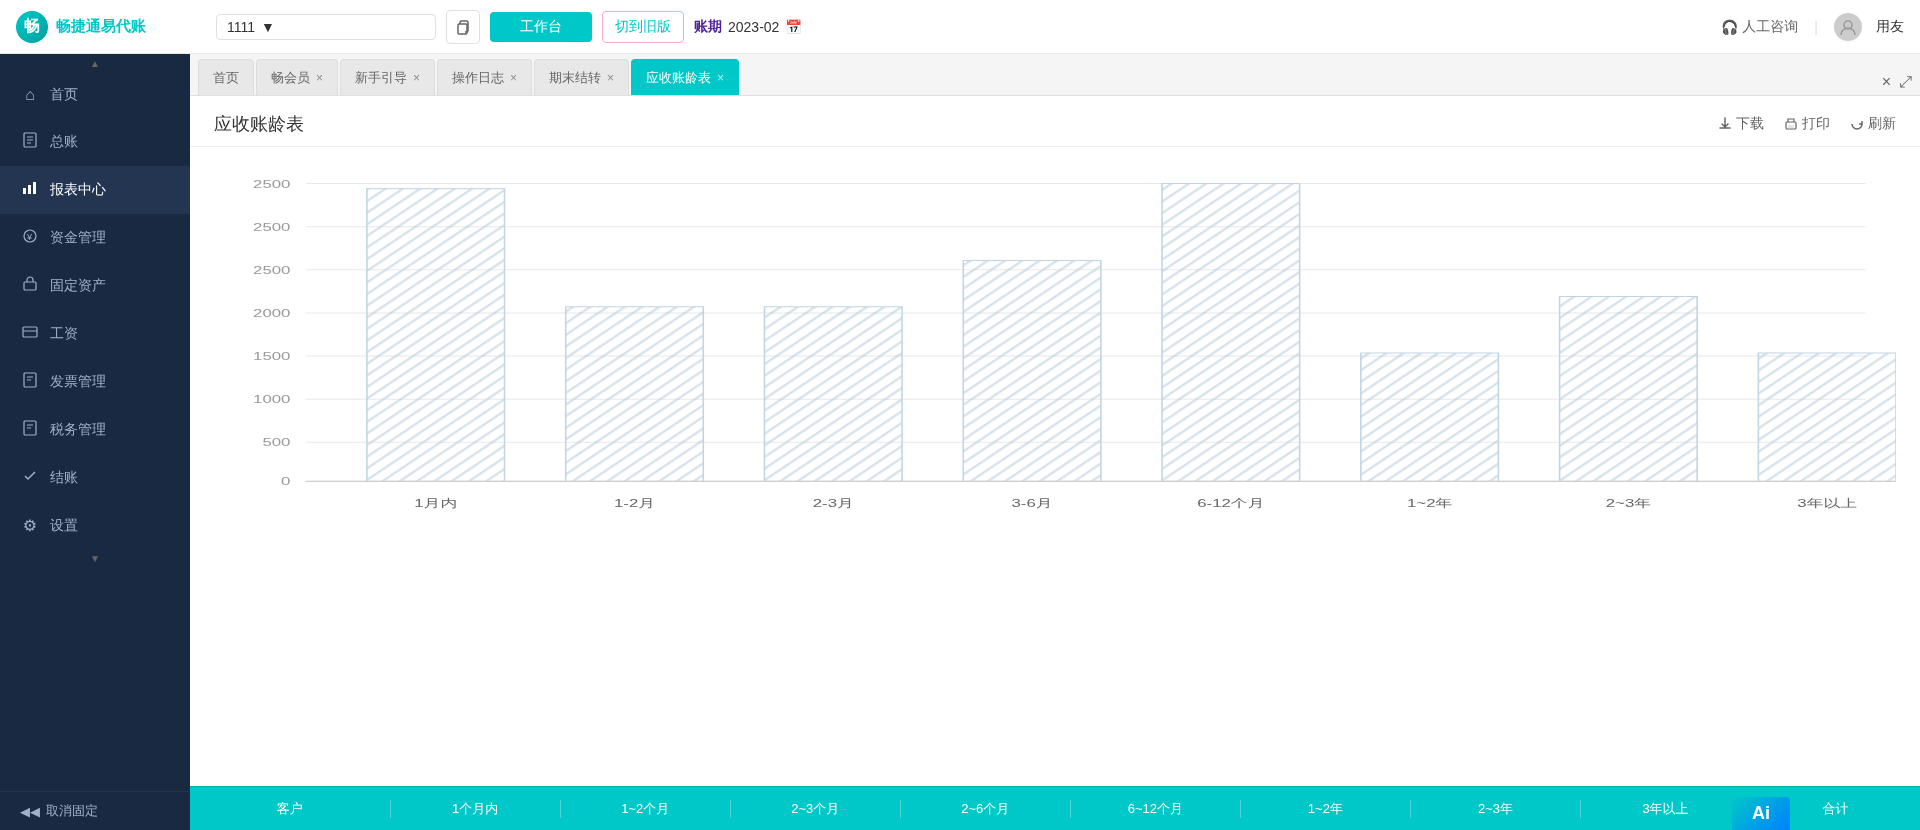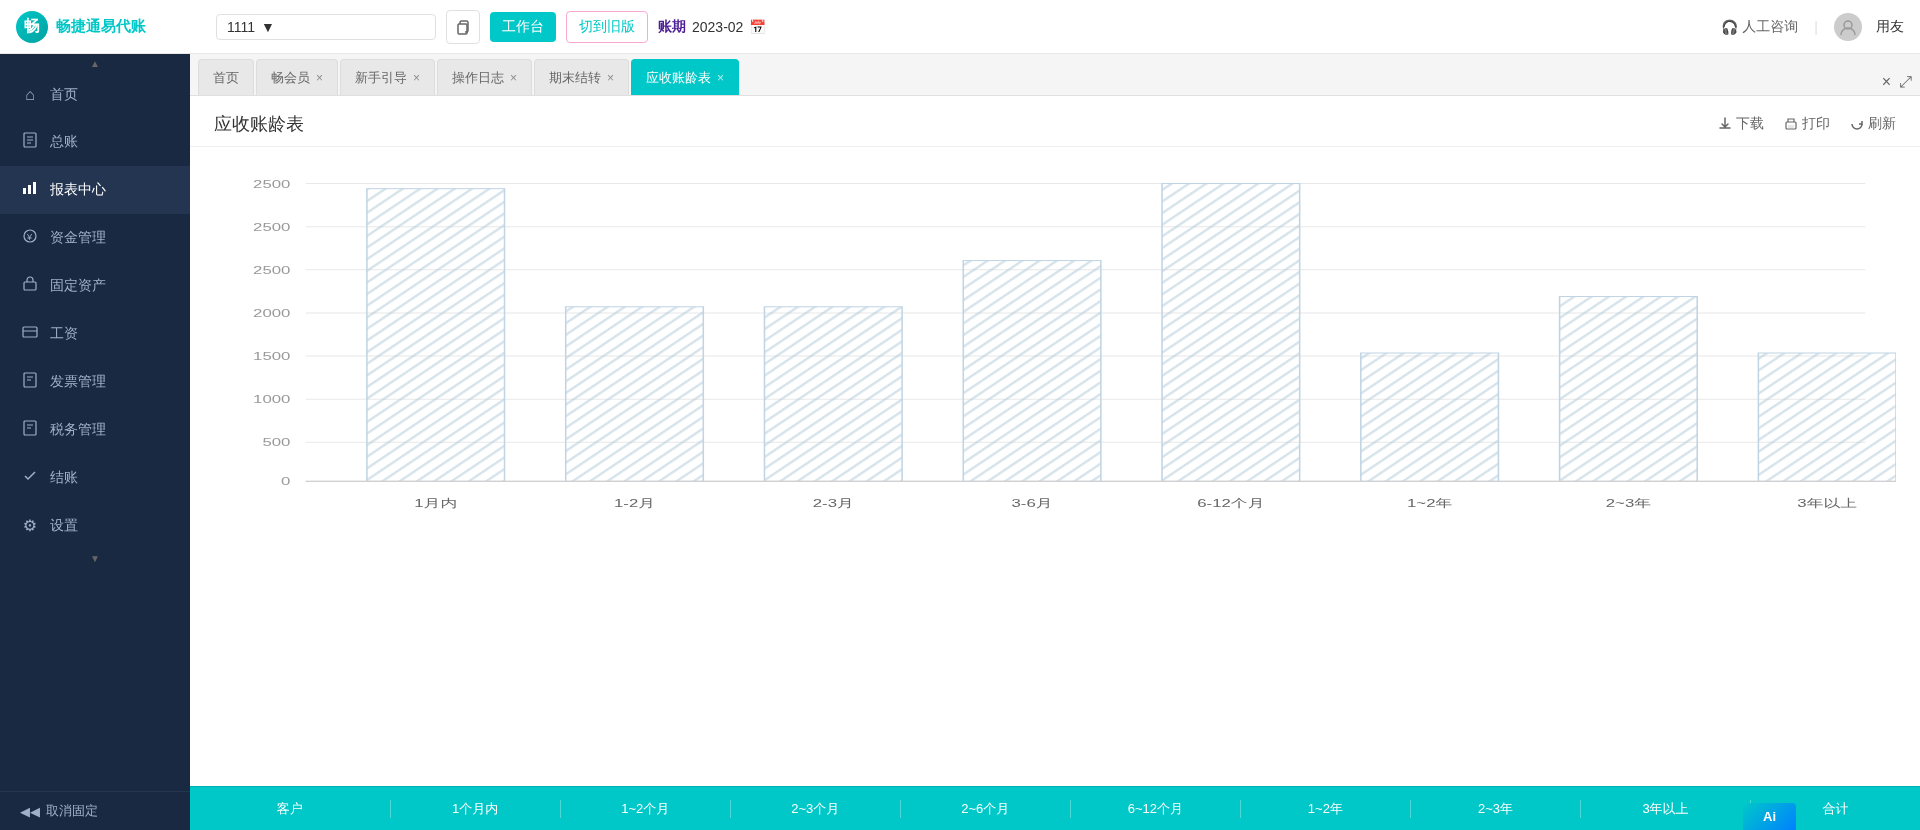--- a/index.html
+++ b/index.html
@@ -42,21 +42,21 @@
     .chevron-down { color: #999; font-size: 12px; }
 
     .icon-btn {
       width: 34px; height: 34px; border: 1px solid #e0e0e0; border-radius: 4px;
       display: flex; align-items: center; justify-content: center;
       cursor: pointer; background: #fff; color: #666;
     }
 
     .workbench-btn {
       background: #00c8c8; color: white; border: none; border-radius: 4px;
-      padding: 6px 12px; cursor: pointer; font-size: 14px;
+      padding: 6px 30px; cursor: pointer; font-size: 14px;
     }
 
     .switch-btn {
       border: 1px solid #f9a8d4; color: #00c8c8; background: white;
       border-radius: 4px; padding: 6px 12px; cursor: pointer; font-size: 14px;
     }
 
     .period-area { display: flex; align-items: center; gap: 6px; color: #333; font-size: 14px; }
     .period-label { color: #4c1d95; font-weight: bold; }
     .period-value { color: #333; font-weight: 500; }
@@ -144,23 +144,23 @@
     }
     .table-footer-col {
       flex: 1; text-align: center; color: white; font-size: 13px; font-weight: 500;
       border-right: 1px solid rgba(255,255,255,0.3); padding: 0 8px;
     }
     .table-footer-col:first-child { flex: 1.2; }
     .table-footer-col:last-child { border-right: none; }
 
     
     .ai-badge {
-      position: fixed; bottom: 0; right: 124px;
+      position: fixed; bottom: 0; right: 130px;
       background: linear-gradient(135deg, #00c8c8, #0080ff);
-      color: white; padding: 6px 20px; font-size: 13px; font-weight: bold;
+      color: white; padding: 6px 20px; font-size: 18px; font-weight: bold;
       border-radius: 4px 4px 0 0; cursor: pointer;
     }
   </style>
 </head>
 <body>
 
 <div class="top-header">
   <div class="logo-area">
     <div class="logo-icon">畅</div>
     <span class="logo-text">畅捷通易代账</span>

